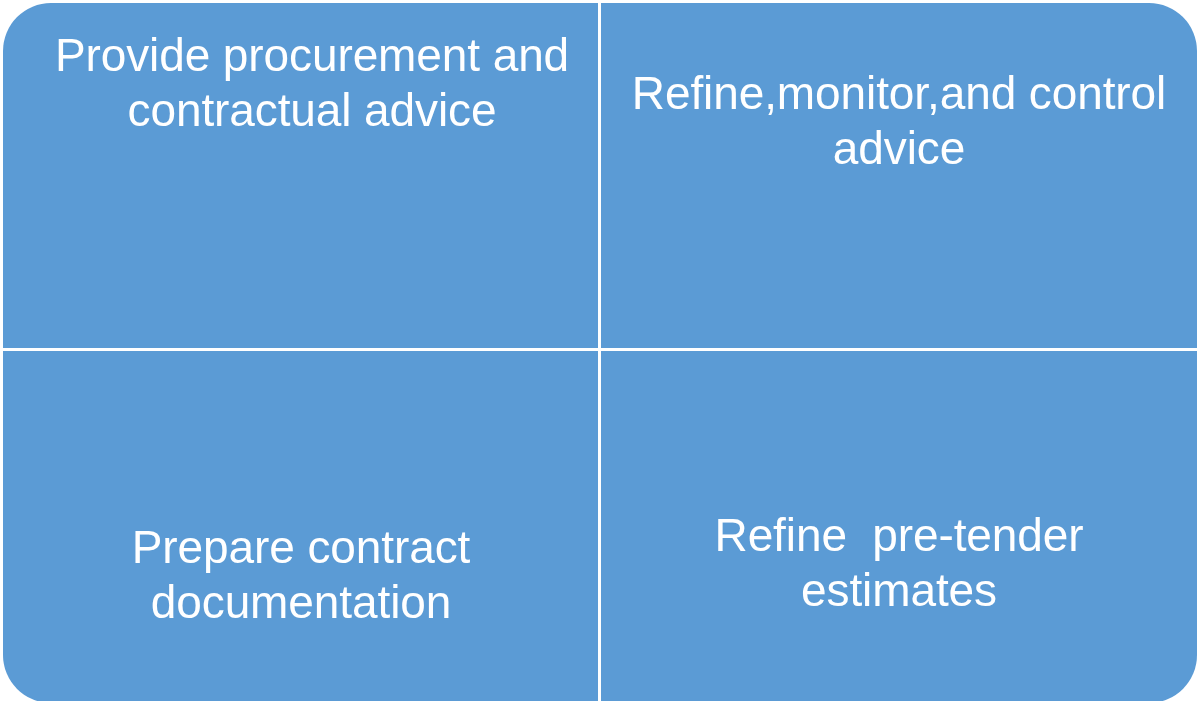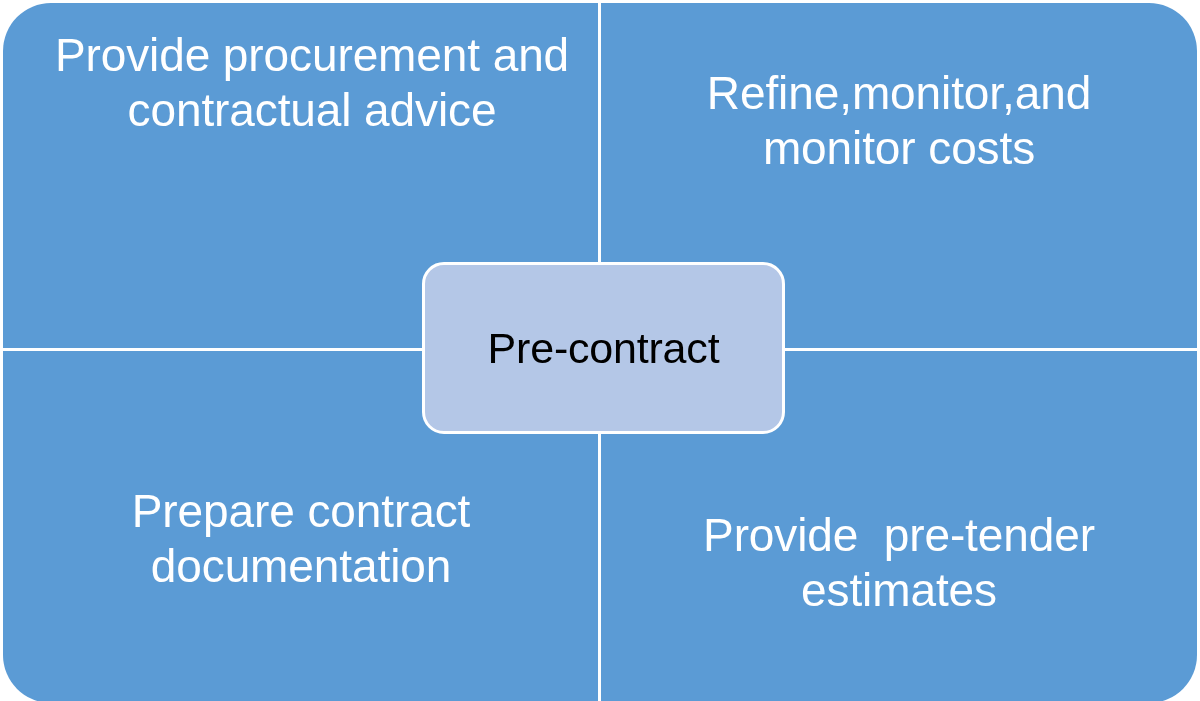--- a/index.html
+++ b/index.html
@@ -70,21 +70,21 @@
   }
   .q-top-right {
     left: 620px;
     top: 66px;
     width: 558px;
     height: 260px;
     padding: 0 8px;
   }
   .q-bottom-left {
     left: 22px;
-    top: 484px;
+    top: 520px;
     width: 558px;
     height: 170px;
     padding: 0 8px;
   }
   .q-bottom-right {
     left: 620px;
     top: 508px;
     width: 558px;
     height: 170px;
     padding: 0 8px;
@@ -125,28 +125,25 @@
   <div class="panel"></div>
 
   <div class="divider-vertical"></div>
   <div class="divider-horizontal"></div>
 
   <div class="quadrant q-top-left">
     <span class="label">Provide procurement and contractual advice</span>
   </div>
 
   <div class="quadrant q-top-right">
-    <span class="label">Refine,monitor,and monitor costs</span>
+    <span class="label">Refine,monitor,and control advice</span>
   </div>
 
   <div class="quadrant q-bottom-left">
     <span class="label">Prepare contract documentation</span>
   </div>
 
   <div class="quadrant q-bottom-right">
-    <span class="label">Provide  pre-tender estimates</span>
+    <span class="label">Refine  pre-tender estimates</span>
   </div>
 
-  <div class="hub">
-    <span class="label">Pre-contract</span>
-  </div>
 
 </div>
 
 </body></html>

